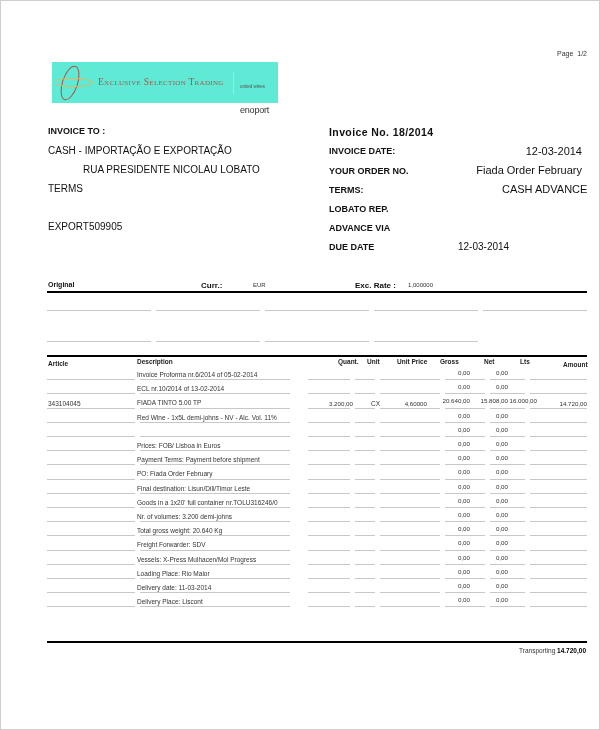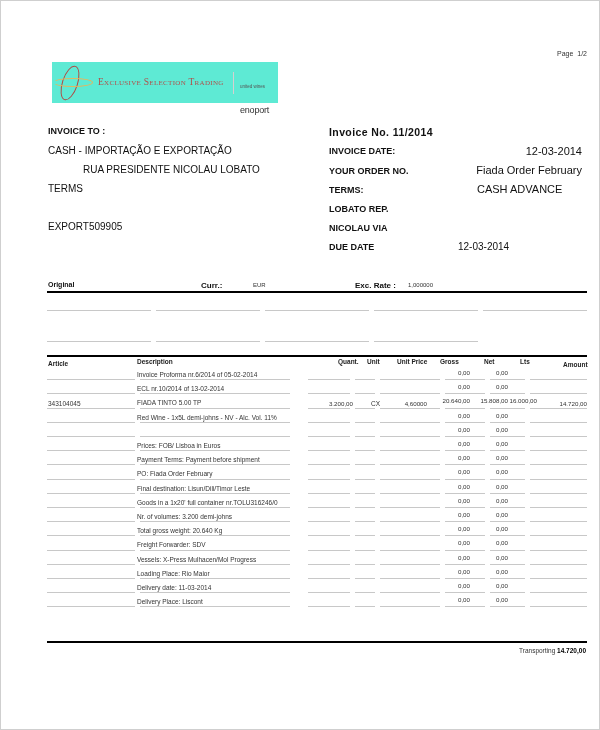--- a/index.html
+++ b/index.html
@@ -44,29 +44,29 @@
   <div class="eno">enoport</div>
   <div class="eno-sub">united wines</div>
 </div>
 
 <div class="abs lbl-b" style="left:48px;top:126px;">INVOICE TO :</div>
 <div class="abs val" style="left:48px;top:145px;">CASH - IMPORTAÇÃO E EXPORTAÇÃO</div>
 <div class="abs val" style="left:48px;top:164px;padding-left:35px;">RUA PRESIDENTE NICOLAU LOBATO</div>
 <div class="abs val" style="left:48px;top:183px;">TERMS</div>
 <div class="abs val" style="left:48px;top:221px;">EXPORT509905</div>
 
-<div class="abs inv-no" style="left:329px;top:126px;">Invoice  No.  11/2014</div>
+<div class="abs inv-no" style="left:329px;top:126px;">Invoice  No.  18/2014</div>
 <div class="abs lbl-b" style="left:329px;top:146px;">INVOICE DATE:</div>
 <div class="abs meta-val" style="right:18px;top:145px;">12-03-2014</div>
 <div class="abs lbl-b" style="left:329px;top:166px;">YOUR ORDER NO.</div>
 <div class="abs meta-val" style="right:18px;top:164px;">Fiada Order February</div>
 <div class="abs lbl-b" style="left:329px;top:185px;">TERMS:</div>
-<div class="abs meta-val" style="left:477px;top:183px;">CASH ADVANCE</div>
+<div class="abs meta-val" style="left:502px;top:183px;">CASH ADVANCE</div>
 <div class="abs lbl-b" style="left:329px;top:204px;">LOBATO REP.</div>
-<div class="abs lbl-b" style="left:329px;top:223px;">NICOLAU VIA</div>
+<div class="abs lbl-b" style="left:329px;top:223px;">ADVANCE VIA</div>
 <div class="abs lbl-b" style="left:329px;top:242px;">DUE DATE</div>
 <div class="abs val" style="left:458px;top:241px;">12-03-2014</div>
 
 <div class="abs small" style="left:48px;top:281px;font-weight:bold;">Original</div>
 <div class="abs" style="left:201px;top:281px;font-size:8px;font-weight:bold;">Curr.:</div>
 <div class="abs tiny" style="left:253px;top:282px;">EUR</div>
 <div class="abs" style="left:355px;top:281px;font-size:8px;font-weight:bold;">Exc. Rate :</div>
 <div class="abs tiny" style="left:408px;top:282px;">1,000000</div>
 <div class="hr-thick" style="left:47px;top:291px;width:540px;"></div>
 

